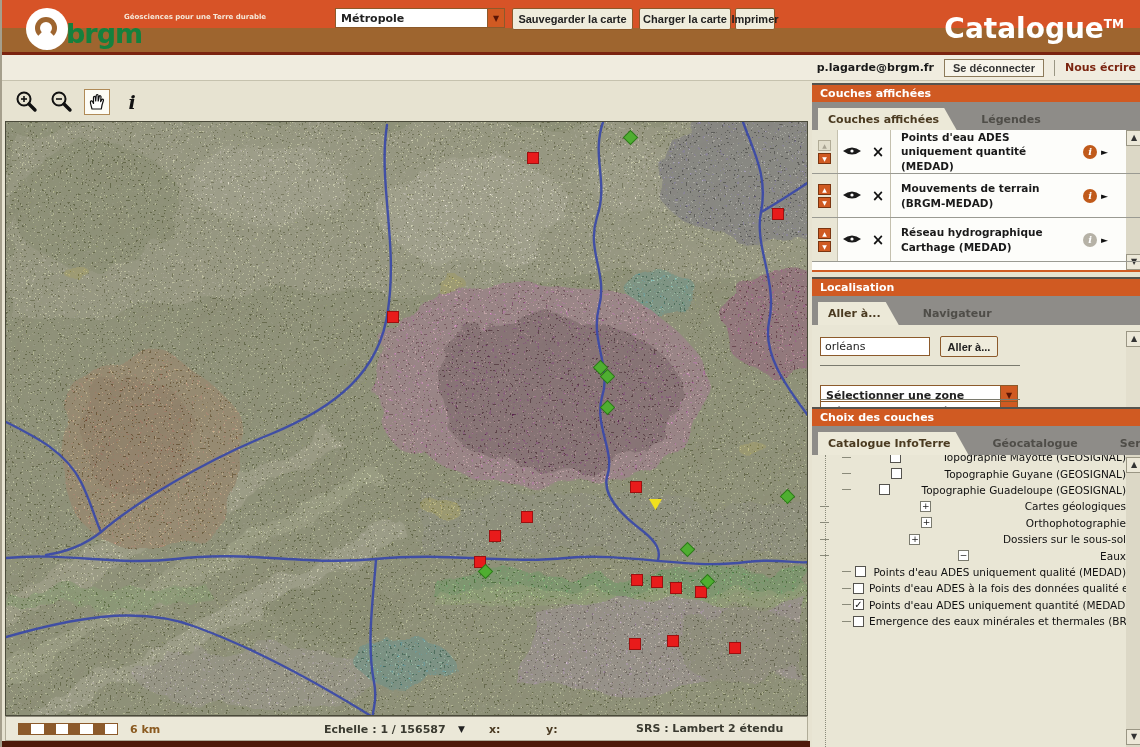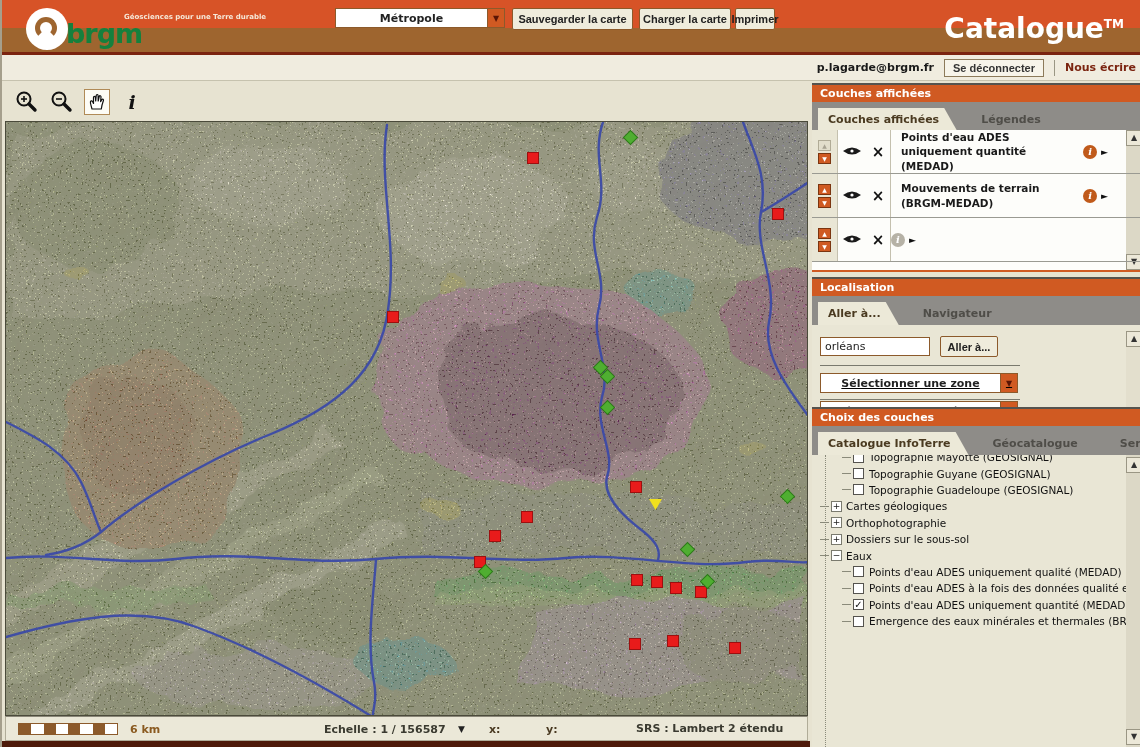--- a/index.html
+++ b/index.html
@@ -24,21 +24,21 @@
   .logout-btn  { font-size:11px; font-weight:bold; color:#333; background:#f7f4ea; border:1px solid #8c7a5a;
                  padding:2px 8px; cursor:pointer; }
   .login-sep   { width:1px; height:16px; background:#9a9684; }
   .contact-link{ font-size:11px; font-weight:bold; color:#7b2410; cursor:pointer; }
 
   
   .toolbar { position:absolute; left:3px; top:83px; width:803px; height:37px; display:flex; align-items:center; }
   .tool-ic { width:26px; height:26px; margin-left:9px; display:flex; align-items:center; justify-content:center; cursor:pointer; }
   .tool-ic.sel { background:#fdfcf5; border:1px solid #b08a56; }
   .tool-info { font-family:"DejaVu Serif","Liberation Serif",serif; font-style:italic; font-weight:bold; font-size:19px; color:#111; }
-  .combo { height:20px; background:#fff; border:1px solid #8c5a2b; display:flex; align-items:center; cursor:pointer;text-align:center; }
+  .combo { height:20px; background:#fff; border:1px solid #8c5a2b; display:flex; align-items:center; cursor:pointer; }
   .combo .val { flex:1; font-size:11px; font-weight:bold; color:#222; padding:0 5px; white-space:nowrap; overflow:hidden; }
   .combo .dbtn { width:17px; height:100%; background:#d05a22; border-left:1px solid #8c5a2b; color:#5a1505;
                  font-size:8px; display:flex; align-items:center; justify-content:center; }
   .combo-region { position:absolute; left:333px; top:8px; width:170px; }
   .tb-btn { position:absolute; top:8px; height:22px; background:#efecdc; border:1px solid #8c5a2b; border-radius:2px;
             font-size:11px; font-weight:bold; color:#222; display:flex; align-items:center; justify-content:center; cursor:pointer; }
   .tb-save { left:510px; width:121px; }
   .tb-load { left:637px; width:92px; }
   .tb-print{ left:733px; width:40px; }
 
@@ -108,21 +108,21 @@
             border-radius:2px; font-size:11px; font-weight:bold; color:#222; cursor:pointer; }
   .loc-hr { position:absolute; left:8px; width:200px; height:1px; background:#7a7a6e; }
   .loc-sel { position:absolute; left:8px; width:198px; }
   .loc-full-hr { position:absolute; left:0; top:126px; width:330px; height:1px; background:#7a7a6e; }
   .collapse-pill { position:absolute; left:148px; top:122px; width:36px; height:9px; background:#b9b6a8;
                    border:1px solid #8a8678; font-size:6px; color:#5a4a3a; text-align:center; line-height:7px; cursor:pointer; }
 
   
   .tree { position:absolute; left:0; top:372px; width:330px; height:292px; background:#e9e6d5; overflow:hidden; }
   .tree-inner { position:absolute; left:0; top:-6px; right:16px; }
-  .tree-row { height:16.4px; display:flex; align-items:center; white-space:nowrap; overflow:hidden; cursor:pointer; }
+  .tree-row { height:16.4px; display:flex; align-items:center; white-space:nowrap; overflow:hidden; cursor:pointer;justify-content:space-between; }
   .tree-row.lv1 { padding-left:8px; }
   .tree-row.lv2 { padding-left:30px; }
   .stub { width:9px; height:1px; background:#8a8a7a; margin-right:2px; flex:none; }
   .pm { width:11px; height:11px; border:1px solid #7a7a6e; background:#fff; font-size:9px; line-height:9px;
         text-align:center; color:#222; margin-right:4px; flex:none; }
   .cb { width:11px; height:11px; border:1px solid #55534e; background:#fff; font-size:10px; line-height:10px;
         text-align:center; color:#111; margin-right:5px; flex:none; }
   .tree-label { font-size:10.5px; color:#111; }
   .tree-guide { position:absolute; width:0; border-left:1px dotted #8a8a7a; }
 </style>
@@ -369,37 +369,38 @@
             <span class="mv mv-dn">▼</span>
           </span>
           <span class="eye-btn">
             <svg width="20" height="12" viewBox="0 0 20 12">
               <path d="M1,6 Q10,-1 19,6 Q10,13 1,6 Z" fill="#1a1a1a"></path>
               <circle cx="10" cy="6" r="1.6" fill="#fff"></circle>
             </svg>
           </span>
           <span class="x-btn">×</span>
           <span class="layer-sep"></span>
+          <span class="layer-label">Réseau hydrographique Carthage (MEDAD)</span>
           <span class="info-badge inactive">i</span>
           <span class="layer-arrow">►</span>
         </div>
       </div>
 
     <div class="panel-hdr" style="top:194px">Localisation</div>
     <div class="tabstrip" style="top:213px">
       <span class="tab active">Aller à...</span>
       <span class="tab inactive">Navigateur</span>
     </div>
     <div class="loc-body" style="top:242px">
       <input class="loc-input" value="orléans" style="">
       <button class="loc-go">Aller à...</button>
       <div class="loc-hr" style="top:40px"></div>
       <div id="selMount">
 
-      <div class="combo loc-sel" style="top: 48px; text-decoration: underline;">
+      <div class="combo loc-sel" style="top: 60px;">
             <span class="val">Sélectionner une zone</span>
             <span class="dbtn">▼</span>
           </div>
           <div class="combo loc-sel" style="top: 76px;">
             <span class="val">Sélectionner une région</span>
             <span class="dbtn">▼</span>
           </div>
           <div class="combo loc-sel" style="top: 104px;">
             <span class="val">Sélectionner un département</span>
             <span class="dbtn">▼</span>

